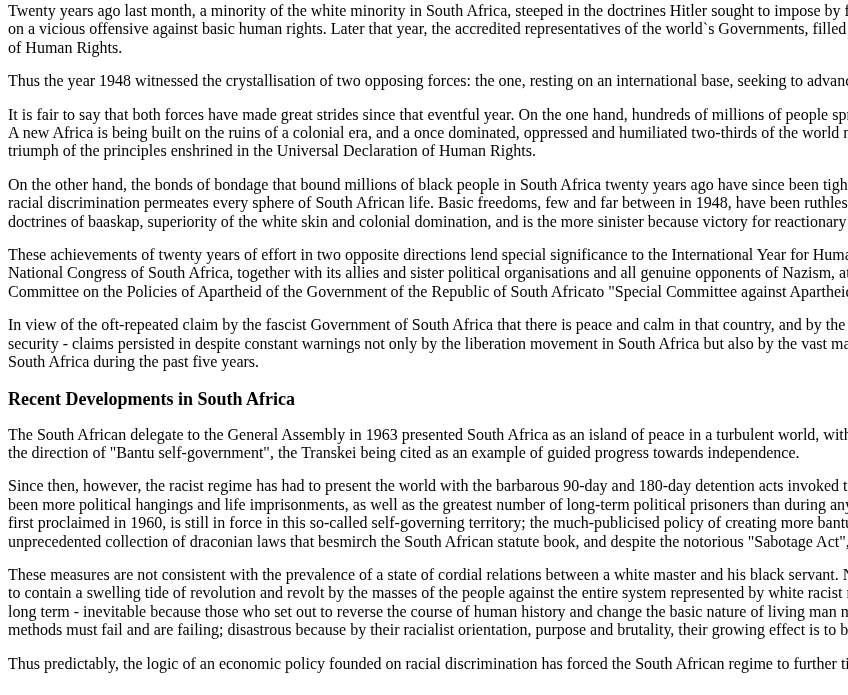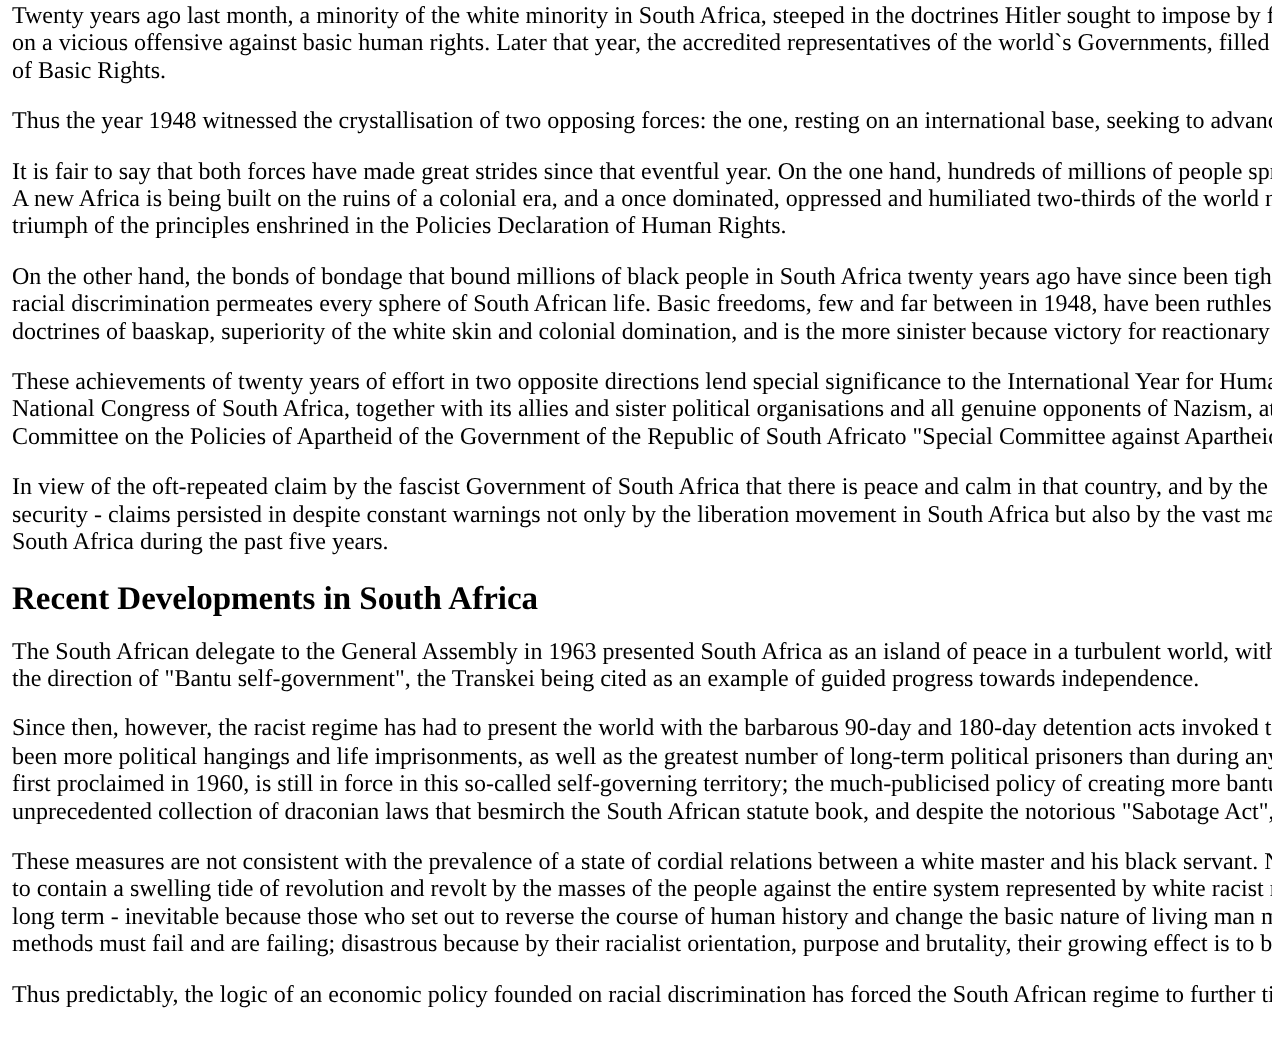--- a/index.html
+++ b/index.html
@@ -14,51 +14,51 @@
     padding: 2px 0 0 8px;
     color: #000000;
     font-family: "Liberation Serif", serif;
     font-size: 16px;
     line-height: 18.4px;
   }
   .doc p { margin: 15px 0; }
   .doc p:first-child { margin-top: 0; }
   .doc h3 {
     font-family: "Liberation Serif", serif;
-    font-size: 22px;
+    font-size: 18px;
     line-height: 22px;
     font-weight: bold;
     margin: 16px 0;
     white-space: nowrap;
   }
   .line {
     display: block;
     white-space: nowrap;
   }
 </style>
 </head>
 <body>
 
 <div class="page">
   <article class="doc">
 
     <p>
       <span class="line">Twenty years ago last month, a minority of the white minority in South Africa, steeped in the doctrines Hitler sought to impose by for</span>
       <span class="line">on a vicious offensive against basic human rights. Later that year, the accredited representatives of the world`s Governments, filled w</span>
-      <span class="line">of Basic Rights.</span>
+      <span class="line">of Human Rights.</span>
     </p>
 
     <p>
       <span class="line">Thus the year 1948 witnessed the crystallisation of two opposing forces: the one, resting on an international base, seeking to advance</span>
     </p>
 
     <p>
       <span class="line">It is fair to say that both forces have made great strides since that eventful year. On the one hand, hundreds of millions of people spre</span>
       <span class="line">A new Africa is being built on the ruins of a colonial era, and a once dominated, oppressed and humiliated two-thirds of the world no</span>
-      <span class="line">triumph of the principles enshrined in the Policies Declaration of Human Rights.</span>
+      <span class="line">triumph of the principles enshrined in the Universal Declaration of Human Rights.</span>
     </p>
 
     <p>
       <span class="line">On the other hand, the bonds of bondage that bound millions of black people in South Africa twenty years ago have since been tighte</span>
       <span class="line">racial discrimination permeates every sphere of South African life. Basic freedoms, few and far between in 1948, have been ruthlessl</span>
       <span class="line">doctrines of baaskap, superiority of the white skin and colonial domination, and is the more sinister because victory for reactionary fo</span>
     </p>
 
     <p>
       <span class="line">These achievements of twenty years of effort in two opposite directions lend special significance to the International Year for Human</span>

